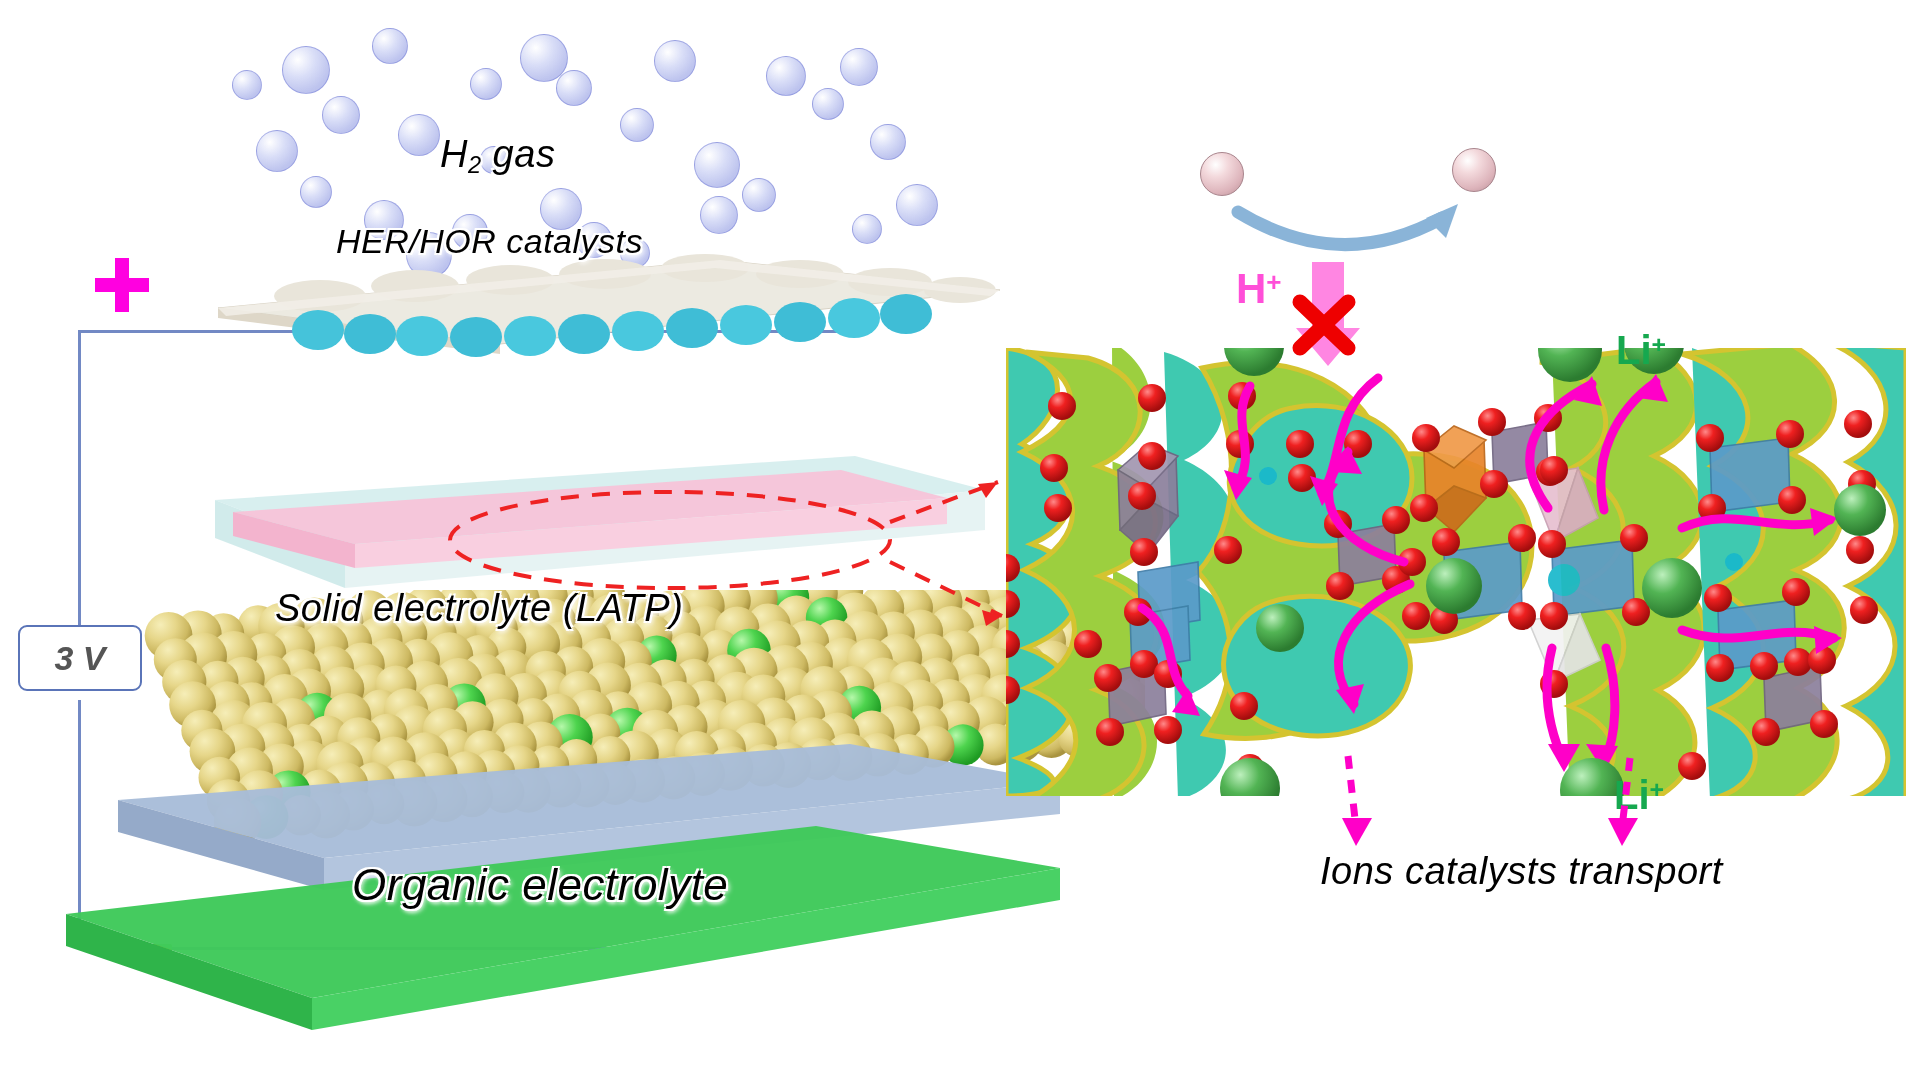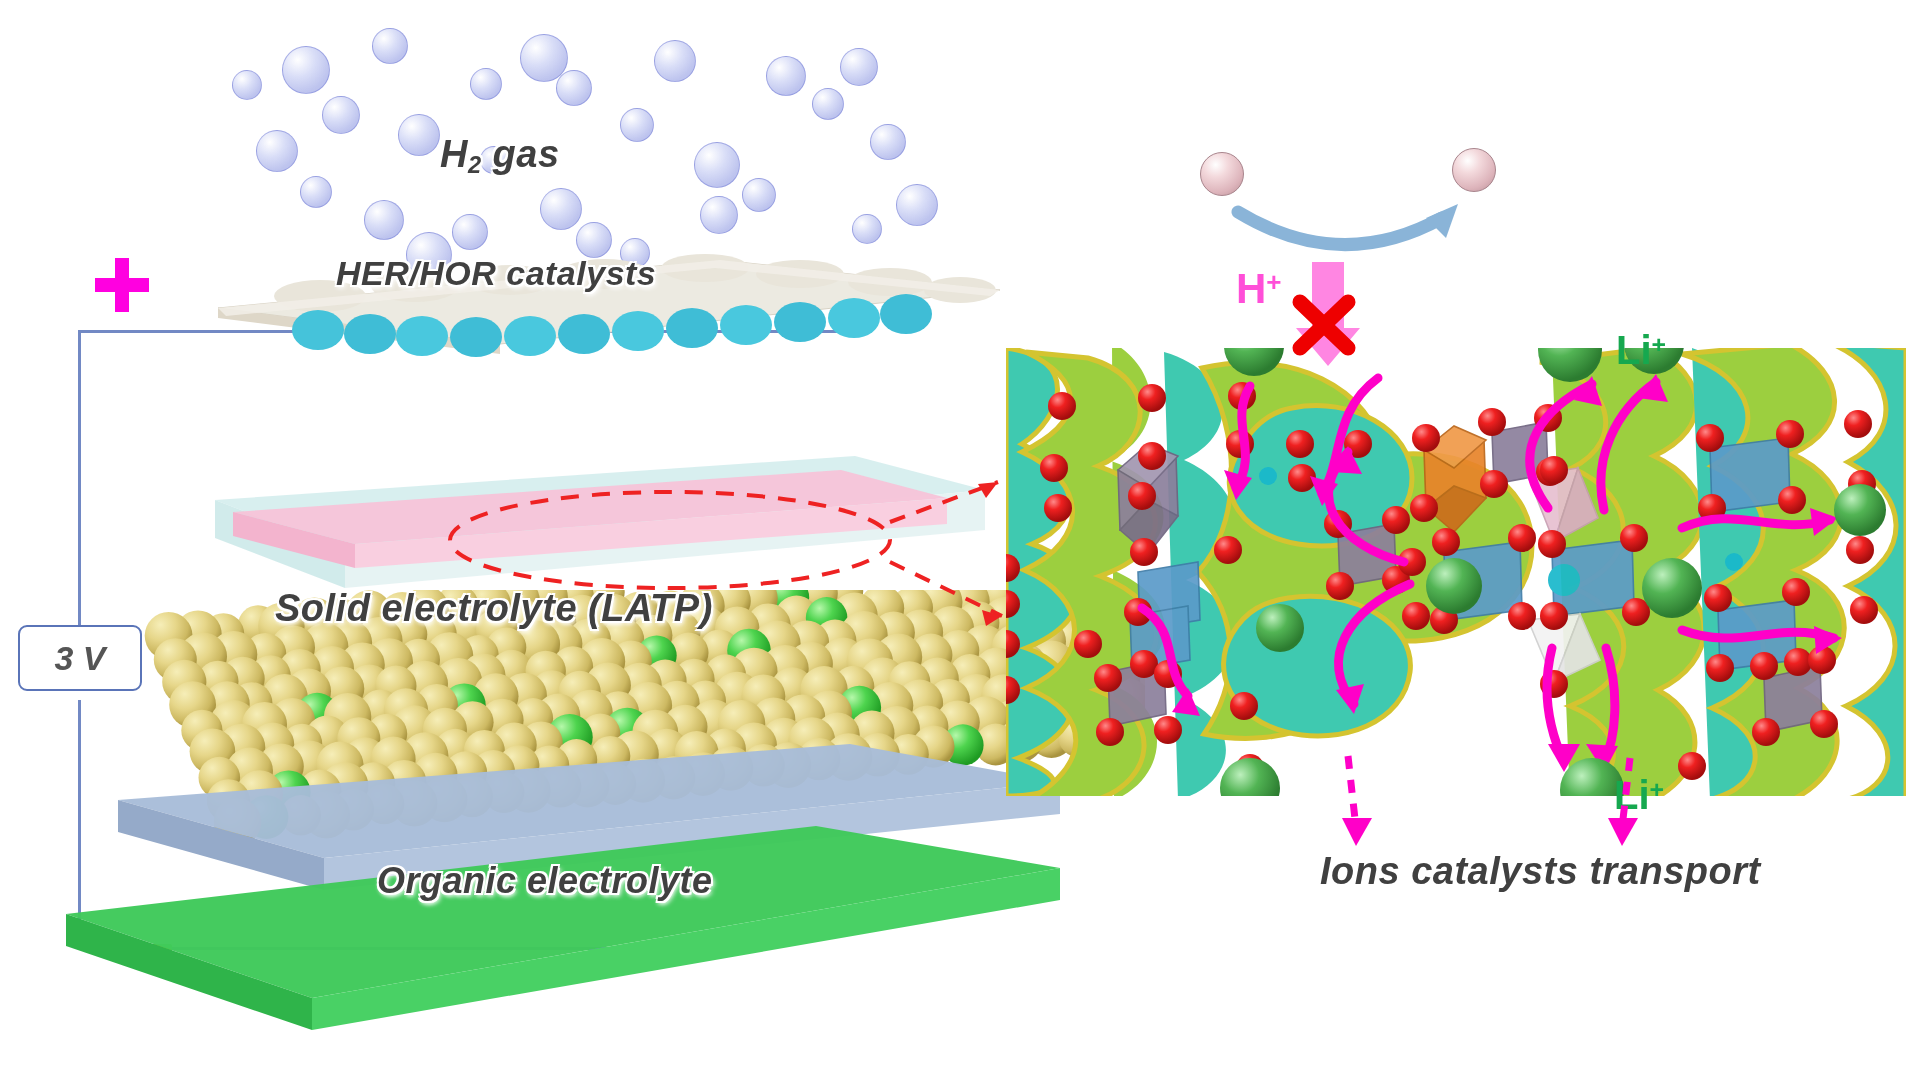--- a/index.html
+++ b/index.html
@@ -6,21 +6,21 @@
   html,body{margin:0;padding:0;background:#ffffff;}
   body{
     width:1920px;height:1080px;overflow:hidden;position:relative;
     font-family:"Liberation Sans","DejaVu Sans",sans-serif;
   }
   #stage{position:absolute;left:0;top:0;width:1920px;height:1080px;}
 
   
   .lbl{
     position:absolute;white-space:nowrap;
-    font-style:italic;font-weight:bold;color:#404040;
+    font-style:italic;font-weight:normal;color:#000000;
     text-shadow:
       2px 2px 0 #ffffff, -2px 2px 0 #ffffff, 2px -2px 0 #ffffff, -2px -2px 0 #ffffff,
       0 3px 4px rgba(255,255,255,.95), 3px 3px 5px rgba(255,255,255,.9);
     letter-spacing:.5px;
   }
   .lbl sub{font-size:.62em;vertical-align:-0.25em;}
 
   
   .wire{position:absolute;background:#7289c4;}
   #volt-box{
@@ -466,26 +466,26 @@
   <div class="slab" style="left:60px;top:820px;width:1010px;height:220px;">
     <svg width="1010" height="220" viewBox="0 0 1010 220">
       <polygon points="6,94 756,6 1000,48 252,178" fill="#3fc95a" opacity="0.97"></polygon>
       <polygon points="6,94 252,178 252,210 6,126" fill="#2fb44a"></polygon>
       <polygon points="252,178 1000,48 1000,80 252,210" fill="#49d165"></polygon>
     </svg>
   </div>
 
   <div class="lbl" style="left:440px;top:133px;font-size:38px;">H<sub>2</sub> gas</div>
 
-  <div class="lbl" style="left:336px;top:222px;font-size:34px;margin-top:32px;">HER/HOR catalysts</div>
+  <div class="lbl" style="left:336px;top:222px;font-size:34px;">HER/HOR catalysts</div>
 
 
   <div class="lbl" style="left:275px;top:587px;font-size:38px;">Solid electrolyte (LATP)</div>
 
-  <div class="lbl" style="left:377px;top:860px;font-size:36px;">Organic electrolyte</div>
+  <div class="lbl" style="left:352px;top:860px;font-size:44px;">Organic electrolyte</div>
 
 
   <svg style="position:absolute;left:250px;top:470px;width:1060px;height:260px;overflow:visible;">
     <ellipse cx="420" cy="70" rx="220" ry="48" fill="none" stroke="#ee2222" stroke-width="4" stroke-dasharray="18 13"></ellipse>
     <line x1="640" y1="52" x2="748" y2="12" stroke="#ee2222" stroke-width="4" stroke-dasharray="16 12"></line>
     <polygon points="748,12 728,14 736,28" fill="#ee2222"></polygon>
     <line x1="640" y1="92" x2="752" y2="146" stroke="#ee2222" stroke-width="4" stroke-dasharray="16 12"></line>
     <polygon points="752,146 732,140 736,156" fill="#ee2222"></polygon>
   </svg>
 

